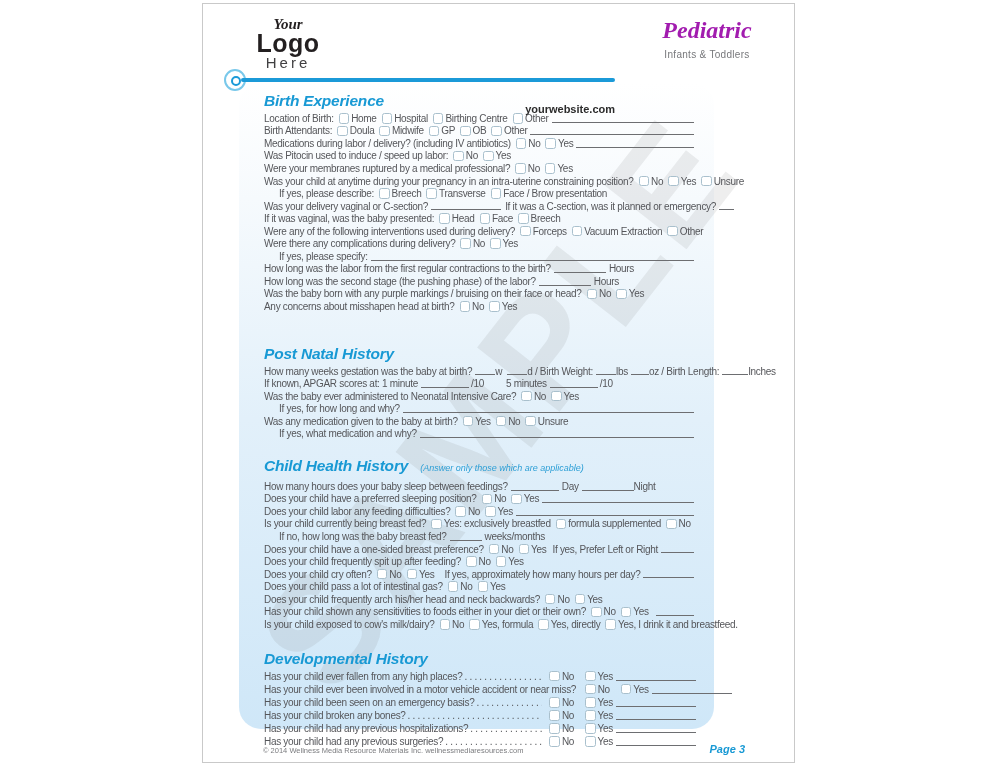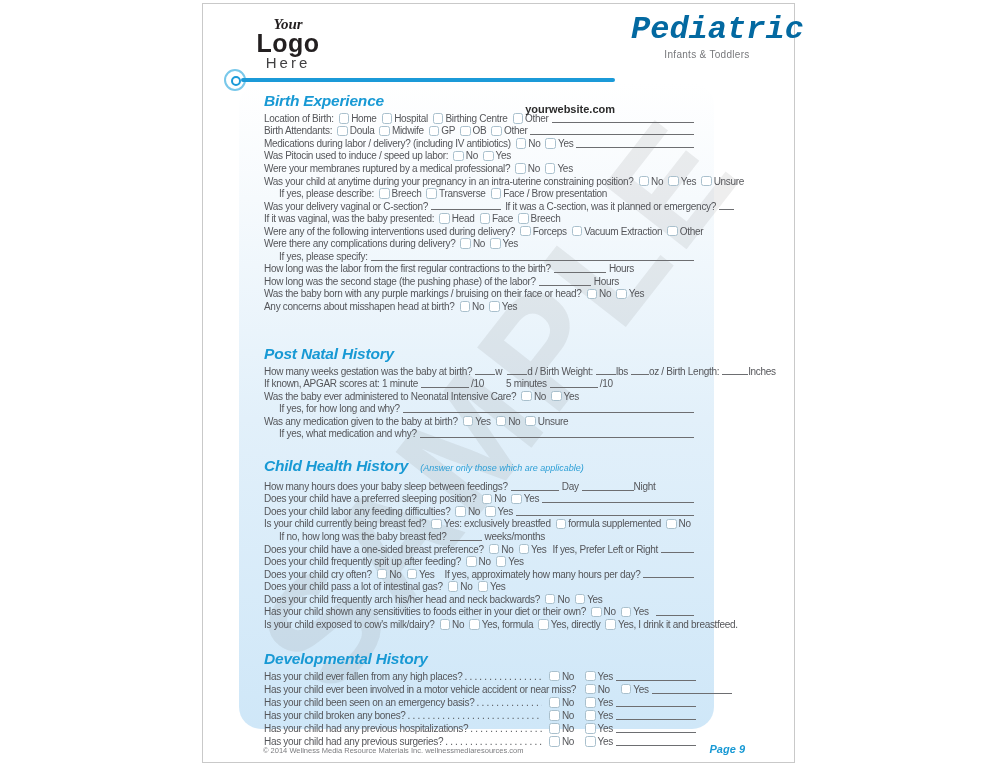--- a/index.html
+++ b/index.html
@@ -10,21 +10,21 @@
   
   .logo-block{position:absolute;left:30px;top:14px;width:110px;text-align:center;z-index:3;color:#231f20;}
   .logo-your{font-family:"Liberation Serif",serif;font-style:italic;font-weight:bold;font-size:15px;line-height:13px;}
   .logo-logo{font-size:25px;font-weight:800;letter-spacing:.5px;line-height:24px;}
   .logo-here{font-size:15px;letter-spacing:3px;color:#414042;line-height:15px;}
   .website{position:absolute;left:0;top:57px;width:412px;text-align:right;font-size:11px;font-weight:bold;color:#2b2b2b;z-index:3;margin-top:42px;}
   .rule{position:absolute;left:38px;top:74px;width:374px;height:4px;background:#1b9ad8;border-radius:2px;z-index:3;}
   .ring-outer{position:absolute;left:21px;top:65px;width:18px;height:18px;border:2px solid #79c8ea;border-radius:50%;background:#fff;z-index:3;}
   .ring-inner{position:absolute;left:28px;top:72px;width:6px;height:6px;border:2px solid #1b9ad8;border-radius:50%;background:#fff;z-index:4;}
   .brand{position:absolute;left:428px;top:8px;width:152px;text-align:center;z-index:3;}
-  .brand-name{font-family:Liberation Mono, monospace;font-style:italic;font-weight:bold;font-size:32px;color:#0369a1;line-height:36px;}
+  .brand-name{font-family:Liberation Serif, serif;font-style:italic;font-weight:bold;font-size:24px;color:#a21caf;line-height:36px;}
   .brand-sub{font-size:10px;color:#77787b;margin-top:1px;letter-spacing:.3px;}
   
   .watermark{position:absolute;left:50%;top:400px;transform:translate(-50%,-50%) rotate(-52deg);
              font-size:152px;font-weight:bold;letter-spacing:6px;color:rgba(120,120,120,0.13);
              z-index:1;pointer-events:none;white-space:nowrap;}
   
   .panel{position:absolute;left:36px;top:79px;width:475px;height:646px;border-radius:22px;
          background:linear-gradient(180deg,#ffffff 0%,#f6fafd 18%,#e2f0fa 52%,#cfe7f8 100%);box-sizing:border-box;}
   .panel-content{position:relative;z-index:2;padding:7px 18px 0 25px;}
   
@@ -570,17 +570,17 @@
                 <span class="cbl">Yes</span>
               </span>
               <span class="blank" style="width: 80px;"></span>
             </div>
           </div>
         </div>
     </div>
 
     <div class="footer">
       <span class="copyright">© 2014 Wellness Media Resource Materials Inc.  wellnessmediaresources.com</span>
-      <span class="pageno">Page 9</span>
+      <span class="pageno">Page 3</span>
     </div>
 
   </div>
 </div>
 
 </body></html>

